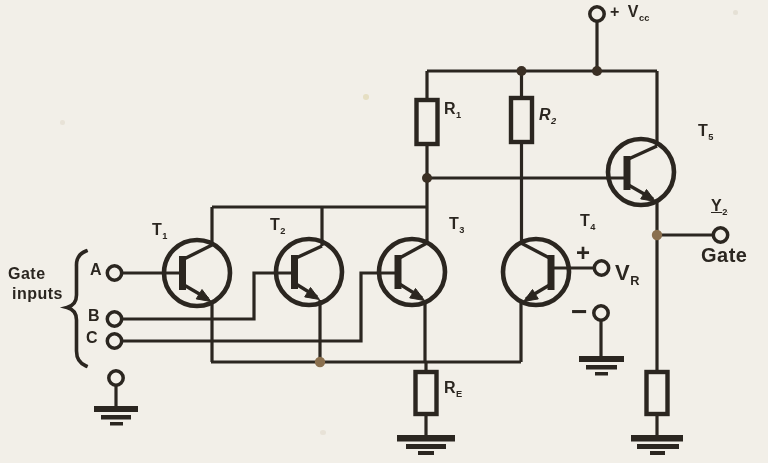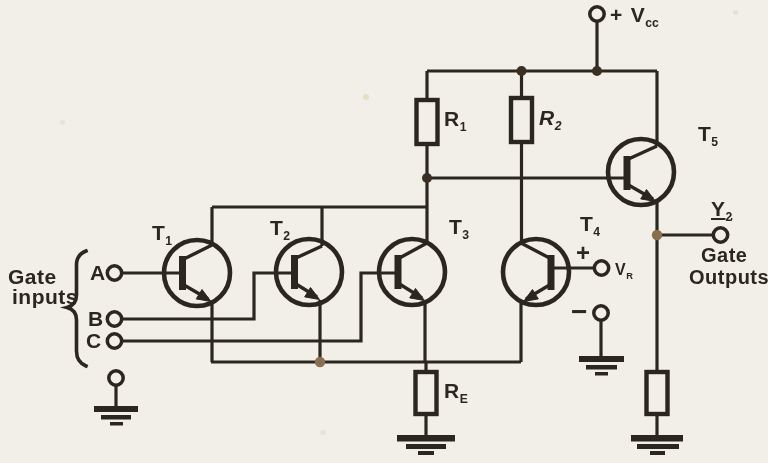--- a/index.html
+++ b/index.html
@@ -20,21 +20,21 @@
   .bar{fill:none;stroke:var(--ink);stroke-width:7;}
   .diag{fill:none;stroke:var(--ink);stroke-width:3.4;}
   .arrow{fill:var(--ink);stroke:var(--ink);stroke-width:1;}
   .res{fill:var(--paper);stroke:var(--ink);stroke-width:4.4;}
   .term{fill:var(--paper);stroke:var(--ink);stroke-width:3.5;}
   .gnd{fill:var(--ink);}
   .dotD{fill:var(--dot-dark);}
   .dotB{fill:var(--dot-brown);}
   .brace{fill:none;stroke:var(--ink);stroke-width:3.6;stroke-linecap:square;}
   .lbl{
-    position:absolute;font-weight:700;font-size:21px;color:var(--ink);
+    position:absolute;font-weight:700;font-size:16px;color:var(--ink);
     letter-spacing:.5px;white-space:nowrap;line-height:1;
   }
   .lbl sub{font-size:.58em;font-weight:700;letter-spacing:0;}
   .sign{font-size:24px;}
   .minus{font-size:28px;}
   .vcc-gap{display:inline-block;width:8px;}
   .speck{position:absolute;border-radius:50%;opacity:.5;}
 </style>
 </head>
 <body>
@@ -176,31 +176,30 @@
   <div class="lbl" style="left:90px;top:262px;">A</div>
   <div class="lbl" style="left:88px;top:308px;">B</div>
   <div class="lbl" style="left:86px;top:330px;">C</div>
 
   <div class="lbl" style="left:152px;top:222px;text-align:right;"><span>T</span><sub>1</sub></div>
   <div class="lbl" style="left:270px;top:217px;"><span>T</span><sub>2</sub></div>
   <div class="lbl" style="left:438px;top:216px;margin-left:11px;"><span>T</span><sub>3</sub></div>
   <div class="lbl" style="left:580px;top:213px;"><span>T</span><sub>4</sub></div>
   <div class="lbl" style="left:698px;top:123px;"><span>T</span><sub>5</sub></div>
 
-  <div class="lbl" style="left:444px;top:108px;"><span>R</span><sub>1</sub></div>
+  <div class="lbl" style="left:444px;top:101px;"><span>R</span><sub>1</sub></div>
   <div class="lbl" style="left:539px;top:107px;font-style:italic;"><span>R</span><sub>2</sub></div>
   <div class="lbl" style="left:444px;top:380px;text-align:center;"><span>R</span><sub>E</sub></div>
 
   <div class="lbl" style="left:610px;top:4px;"><span>+</span><span class="vcc-gap"></span><span>V</span><sub>cc</sub></div>
 
   <div class="lbl sign" style="left:576px;top:241px;">+</div>
-  <div class="lbl" style="left:615px;top:262px;font-size:16px;"><span>V</span><sub>R</sub></div>
+  <div class="lbl" style="left:615px;top:262px;font-size:22px;"><span>V</span><sub>R</sub></div>
   <div class="lbl minus" style="left:571px;top:298px;">−</div>
 
   <div class="lbl" style="left:711px;top:198px;text-decoration:underline;"><span>Y</span><sub>2</sub></div>
   <div class="lbl" style="left:701px;top:245px;font-size:20px;">Gate</div>
-  <div class="lbl" style="left:689px;top:267px;font-size:20px;">Outputs</div>
 
   <div class="speck" style="left:363px;top:94px;width:6px;height:6px;background:#d9cf9e;"></div>
   <div class="speck" style="left:733px;top:10px;width:5px;height:5px;background:#d8d2c2;"></div>
   <div class="speck" style="left:60px;top:120px;width:5px;height:5px;background:#ddd6c6;"></div>
   <div class="speck" style="left:320px;top:430px;width:6px;height:5px;background:#ddd6c6;"></div>
 </div>
 
 </body></html>

